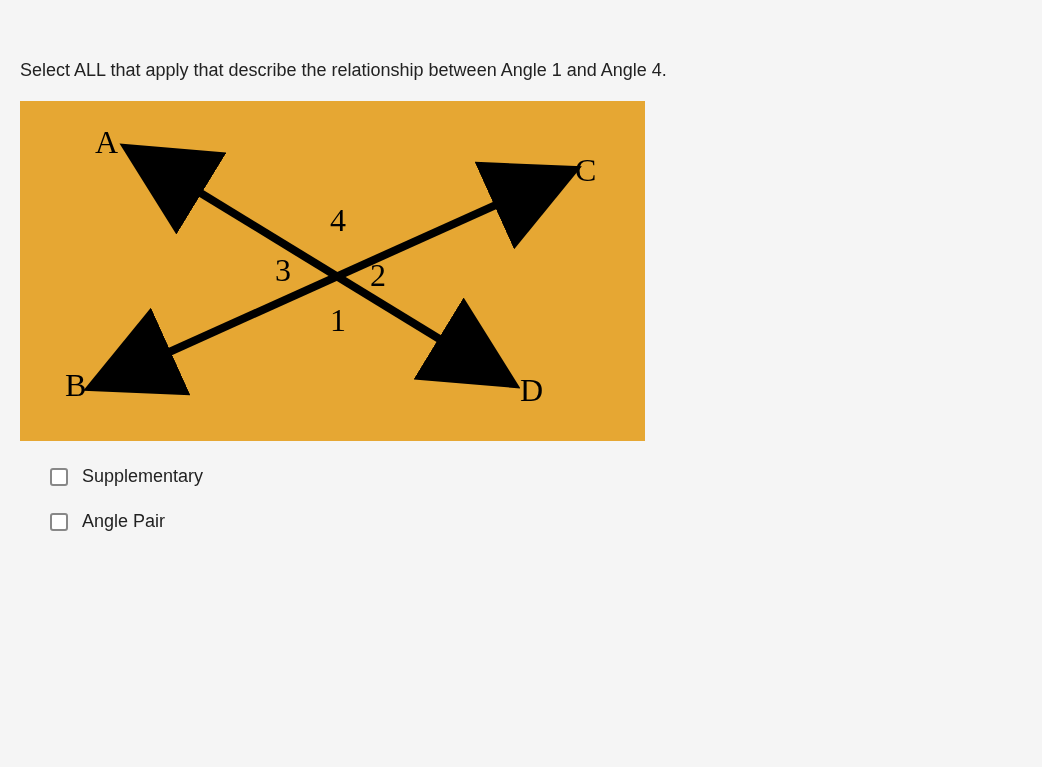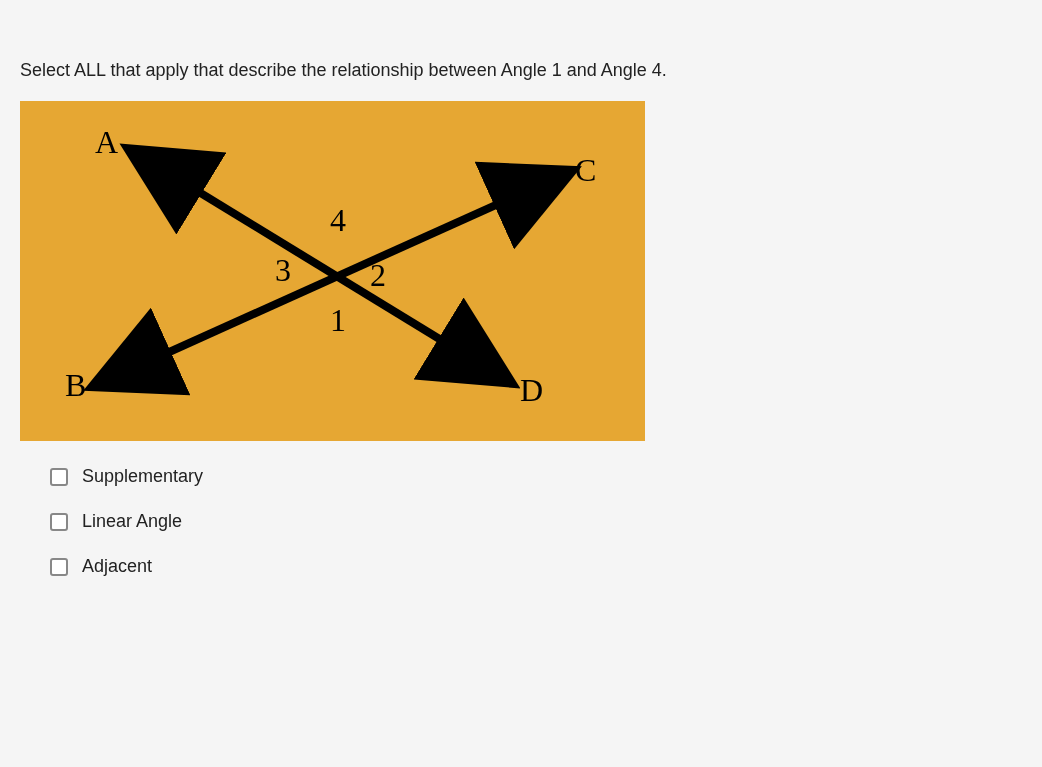--- a/index.html
+++ b/index.html
@@ -102,20 +102,16 @@
     </svg>
   </div>
 
   <div class="options">
     <div class="option-row">
       <div class="checkbox"></div>
       <span class="option-label">Supplementary</span>
     </div>
     <div class="option-row">
       <div class="checkbox"></div>
-      <span class="option-label">Linear Angle</span>
-    </div>
-    <div class="option-row">
-      <div class="checkbox"></div>
-      <span class="option-label">Adjacent</span>
+      <span class="option-label">Angle Pair</span>
     </div>
   </div>
 </div>
 
 </body></html>

